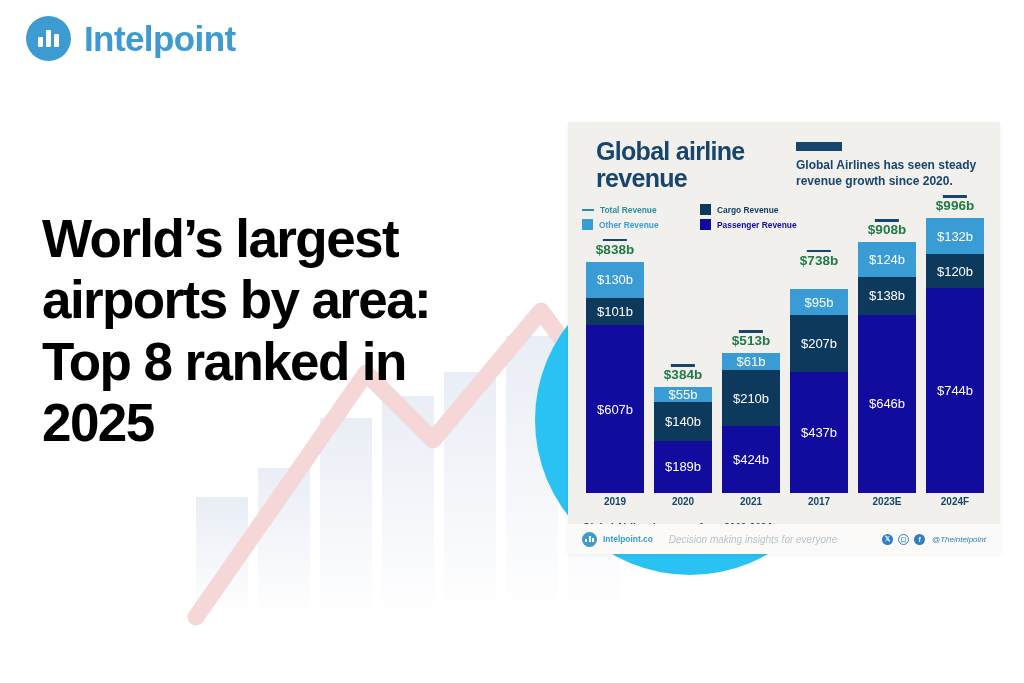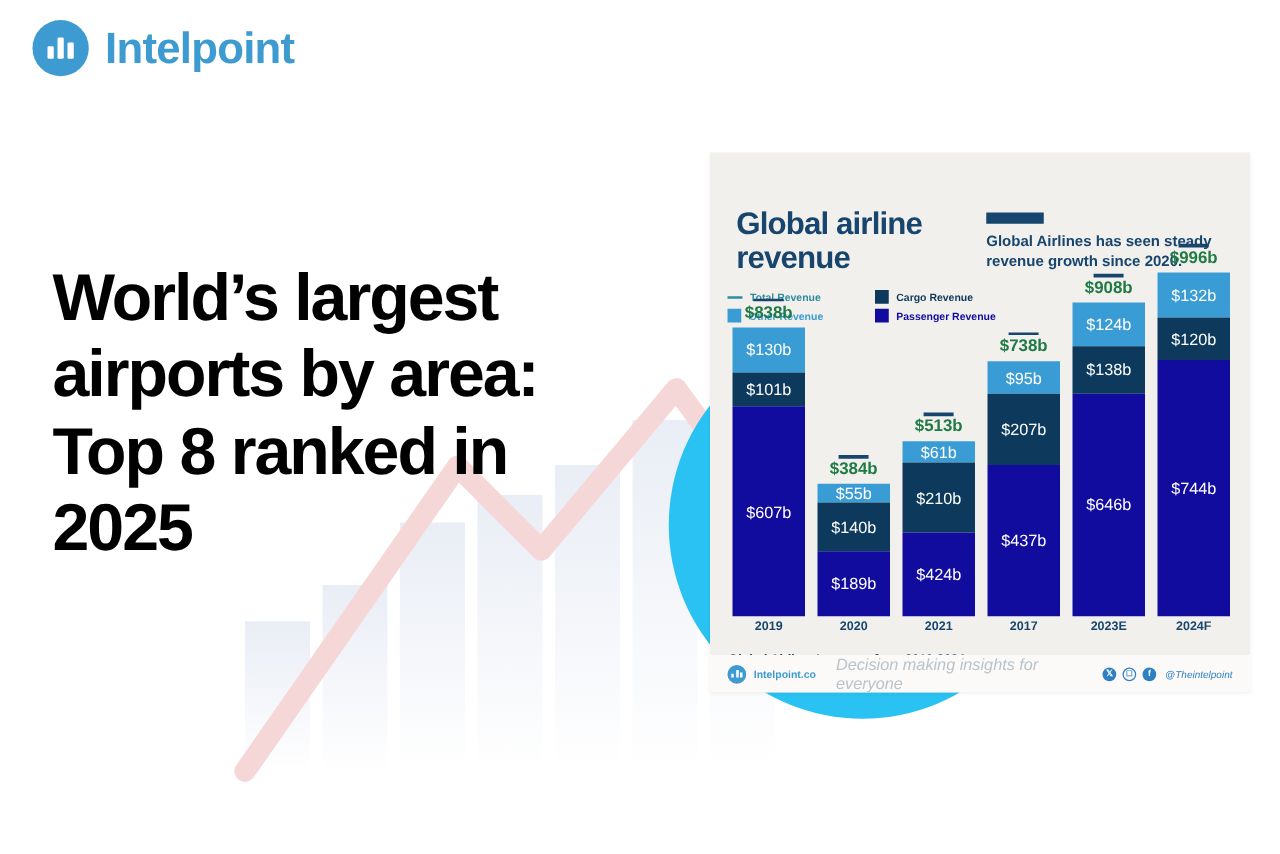--- a/index.html
+++ b/index.html
@@ -31,21 +31,21 @@
   }
 
   
   #chart-card {
     position: absolute; left: 568px; top: 122px; width: 432px; height: 432px;
     background: #f2f0ec; z-index: 4; overflow: hidden;
     box-shadow: 0 1px 4px rgba(0,0,0,.06);
   }
   .card-pad { padding: 16px 14px 0 14px; position: relative; height: 100%; }
 
-  #card-head { display: flex; justify-content: center; margin-top: 28px; }
+  #card-head { display: flex; justify-content: flex-end; }
   #chart-title { font-size: 25px; font-weight: 800; line-height: 1.08; color: #17456e; letter-spacing: -0.7px; width: 200px; }
   #callout { width: 190px; padding-top: 4px; }
   #callout-rule { width: 46px; height: 9px; background: #17456e; margin-bottom: 7px; }
   #callout-text { font-size: 12px; font-weight: 700; line-height: 1.33; color: #17456e; }
 
   
   #legend { display: grid; grid-template-columns: 108px auto; row-gap: 4px; column-gap: 10px; margin-top: 12px; }
   .legend-item { display: flex; align-items: center; gap: 6px; }
   .legend-swatch { width: 11px; height: 11px; flex: none; }
   .legend-swatch.dash { height: 2px; width: 12px; background: #2e8c9e !important; }
@@ -72,21 +72,21 @@
   #note-source { font-size: 8.2px; font-style: italic; color: #6d7b86; }
 
   
   #card-footer { position: absolute; left: 0; right: 0; bottom: 0; height: 30px; background: #fbfaf8;
                  display: flex; align-items: center; padding: 0 14px; }
   #footer-mark { width: 15px; height: 15px; border-radius: 50%; background: #3d9bd1; display: flex; align-items: flex-end;
                  justify-content: center; gap: 1.4px; padding-bottom: 4.5px; flex: none; }
   #footer-mark i { display: block; width: 2px; background: #fff; }
   #footer-mark i.b1 { height: 3.5px; } #footer-mark i.b2 { height: 6px; } #footer-mark i.b3 { height: 4.5px; }
   #footer-brand { font-size: 8.4px; font-weight: 700; color: #3d9bd1; margin-left: 6px; }
-  #footer-tag { font-size: 13px; font-style: italic; color: #b9c3cb; margin-left: 16px; }
+  #footer-tag { font-size: 10px; font-style: italic; color: #b9c3cb; margin-left: 16px; }
   #footer-social { margin-left: auto; display: flex; align-items: center; gap: 5px; }
   .soc { width: 11px; height: 11px; border-radius: 50%; background: #2f7fc4; color: #fff; font-size: 7px;
          display: flex; align-items: center; justify-content: center; font-weight: 700; }
   .soc.ig { background: #fbfaf8; color: #2f7fc4; border: 1.4px solid #2f7fc4; font-size: 6px; }
   #footer-handle { font-size: 8px; font-style: italic; color: #2f7fc4; margin-left: 2px; }
 </style>
 </head>
 <body>
 
 <svg id="bg-decor" viewBox="0 0 1024 683" preserveAspectRatio="none">
@@ -167,21 +167,21 @@
         </div>
         <div class="bar-col" style="left: 140px; width: 58px;">
           <div class="bar-total">$513b</div>
           <div class="seg other" style="height: 16.8424px;">$61b</div>
           <div class="seg cargo" style="height: 56px;">$210b</div>
           <div class="seg pax" style="height: 66.8173px;">$424b</div>
           <div class="x-label">2021</div>
         </div>
         <div class="bar-col" style="left: 208px; width: 58px;">
           <div class="bar-total">$738b</div>
-          <div class="seg other" style="height: 26.2299px;">$95b</div>
+          <div class="seg other" style="height: 26.2299px; margin-top: 16px;">$95b</div>
           <div class="seg cargo" style="height: 57.1536px;">$207b</div>
           <div class="seg pax" style="height: 120.658px;">$437b</div>
           <div class="x-label">2017</div>
         </div>
         <div class="bar-col" style="left: 276px; width: 58px;">
           <div class="bar-total">$908b</div>
           <div class="seg other" style="height: 34.2369px;">$124b</div>
           <div class="seg cargo" style="height: 38.1024px;">$138b</div>
           <div class="seg pax" style="height: 178.363px;">$646b</div>
           <div class="x-label">2023E</div>

